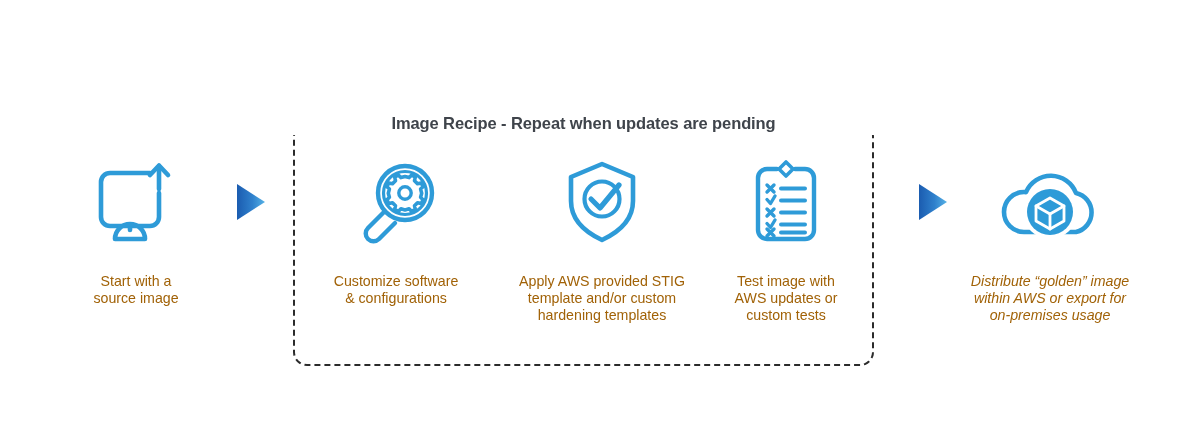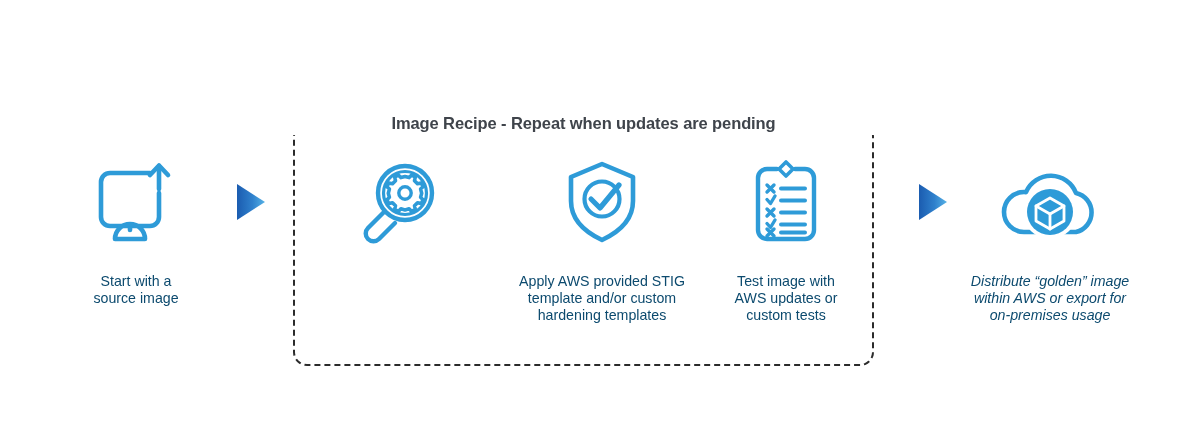--- a/index.html
+++ b/index.html
@@ -59,21 +59,21 @@
   .step-icon {
     height: 86px;
     display: flex;
     align-items: center;
     justify-content: center;
   }
   .step-label {
     margin-top: 28px;
     font-size: 14.2px;
     line-height: 17px;
-    color: #0c4a6e;
+    color: #a16207;
     white-space: pre-line;
   }
 
   .step-start  { left: 36px;  top: 134px; width: 200px; }
   .step-custom { left: 305px; top: 134px; width: 182px; }
   .step-stig   { left: 503px; top: 134px; width: 198px; }
   .step-test   { left: 706px; top: 134px; width: 160px; }
   .step-dist   { left: 940px; top: 134px; width: 220px; font-style: italic; }
 
   
@@ -139,20 +139,22 @@
 
           <circle cx="52" cy="34" r="21.5" stroke-width="3.2"></circle>
 
           <path d="M52 17.5
                    l4.1 1.1 2.6 -2.6 3.6 2.1 -0.8 3.6 3.0 3.0 3.6 -0.8 2.1 3.6 -2.6 2.6 1.1 4.1 -1.1 4.1 2.6 2.6 -2.1 3.6 -3.6 -0.8 -3.0 3.0 0.8 3.6 -3.6 2.1 -2.6 -2.6 -4.1 1.1 -4.1 -1.1 -2.6 2.6 -3.6 -2.1 0.8 -3.6 -3.0 -3.0 -3.6 0.8 -2.1 -3.6 2.6 -2.6 -1.1 -4.1 1.1 -4.1 -2.6 -2.6 2.1 -3.6 3.6 0.8 3.0 -3.0 -0.8 -3.6 3.6 -2.1 2.6 2.6 Z" stroke-width="3.6"></path>
 
           <circle cx="52" cy="34" r="6.2" stroke-width="3.4"></circle>
         </g>
       </svg>
     </div>
+    <div class="step-label">Customize software
+&amp; configurations</div>
   </div>
 
   <div class="step step-stig">
     <div class="step-icon">
       <svg width="86" height="86" viewBox="0 0 86 86">
         <g fill="none" stroke="#2e9bd8" stroke-linecap="round" stroke-linejoin="round">
 
           <path d="M43 5 L74 18 V42 c0 20 -16 32 -31 39 C28 74 12 62 12 42 V18 Z" stroke-width="4.6"></path>
 
           <circle cx="43" cy="40" r="17.5" stroke-width="4.2"></circle>

